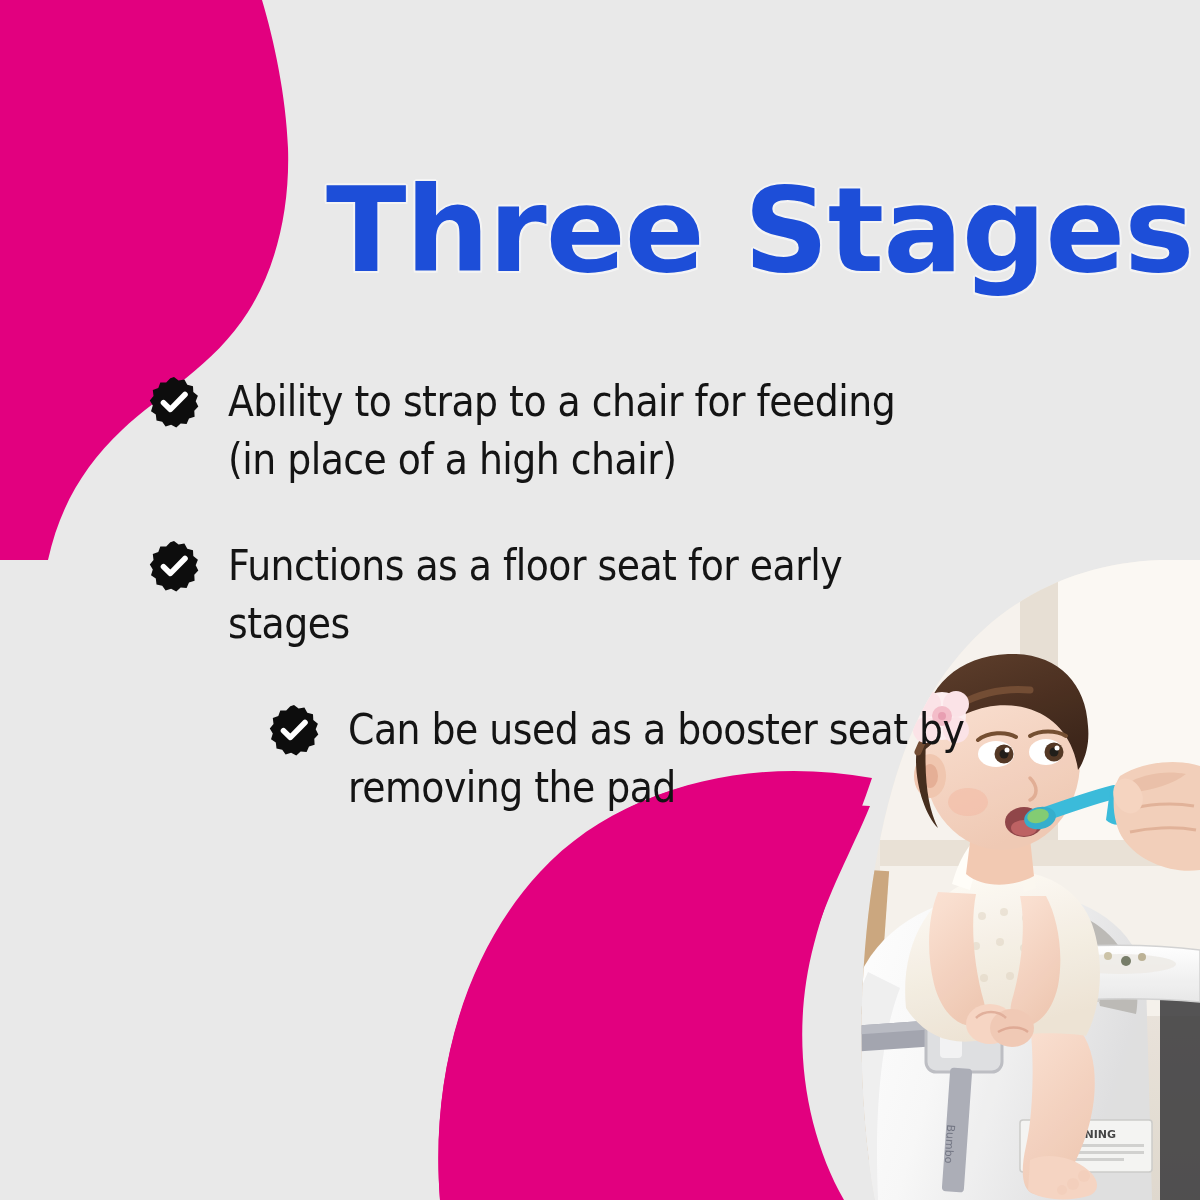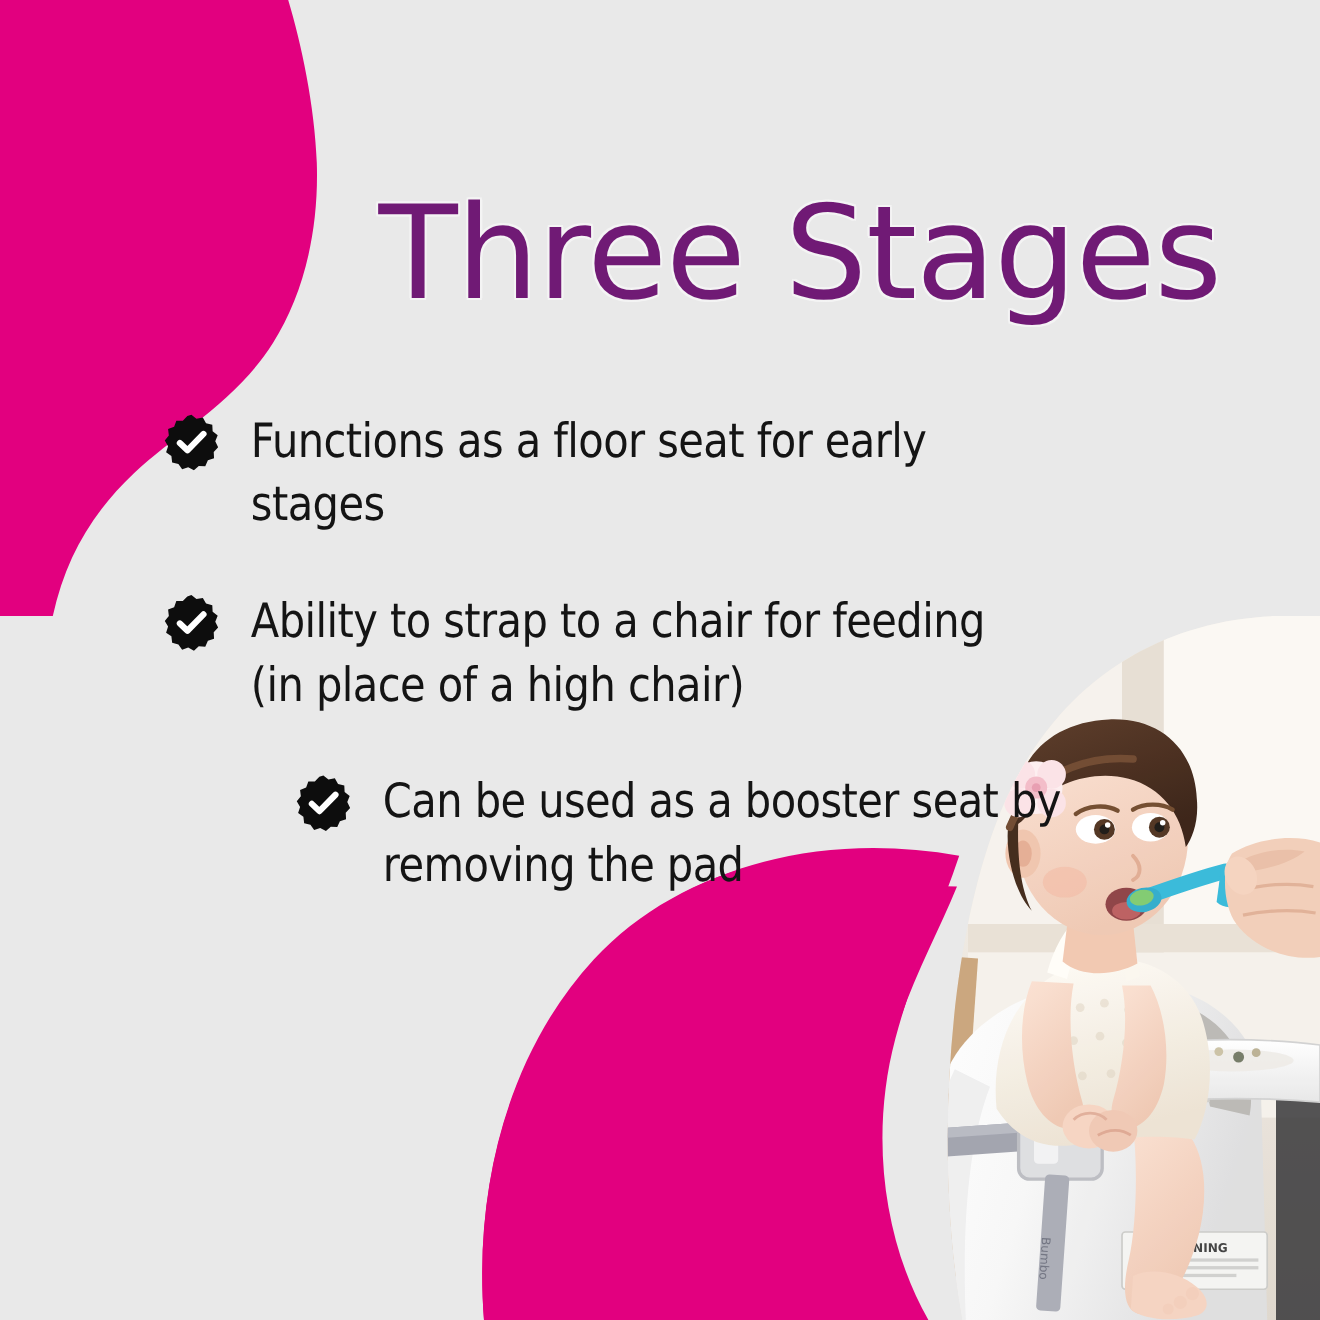--- a/index.html
+++ b/index.html
@@ -41,30 +41,30 @@
     position:absolute;
     inset:0;
     width:1200px;
     height:1200px;
     pointer-events:none;
   }
 
   
   .title {
     position:absolute;
-    left:344px;
+    left:326px;
     top:166px;
     width:800px;
     height:128px;
     font-family:"DejaVu Sans", sans-serif;
-    font-weight:400;
+    font-weight:700;
     font-size:118px;
     line-height:128px;
     letter-spacing:-1px;
-    color:#701a75;
+    color:#1d4ed8;
     white-space:nowrap;
     text-shadow:
        2px 0 0 #f4f4f4, -2px 0 0 #f4f4f4,
        0 2px 0 #f4f4f4, 0 -2px 0 #f4f4f4,
        1.5px 1.5px 0 #f4f4f4, -1.5px -1.5px 0 #f4f4f4,
        1.5px -1.5px 0 #f4f4f4, -1.5px 1.5px 0 #f4f4f4;
   }
 
   
   .bullets {
@@ -384,35 +384,35 @@
     <div class="bullet">
       <span class="badge">
         <svg viewBox="0 0 52 52">
           <path d="M26,1 L30.6,4.6 L36.4,3.6 L39.3,8.7 L45,10.2 L45.3,16.1 L49.9,19.7 L47.7,25.2
                    L50.3,30.5 L46.3,34.8 L46.6,40.7 L41,42.5 L38.6,47.9 L32.7,47.6 L28.3,51.5
                    L23.1,48.7 L17.6,50.6 L14.2,45.8 L8.5,44.4 L7.8,38.5 L3,35.2 L4.8,29.6
                    L1.8,24.5 L5.5,19.9 L4.8,14.1 L10.3,12 L12.3,6.4 L18.2,6.4 L22.3,2.2 Z" fill="#0d0d0d"></path>
           <path d="M15.5,26.8 L22.4,33.4 L37,18.5" stroke="#ffffff" stroke-width="5.6" fill="none" stroke-linecap="round" stroke-linejoin="round"></path>
         </svg>
       </span>
-      <span class="bullet-text">Functions as a floor seat for early stages</span>
+      <span class="bullet-text">Ability to strap to a chair for feeding
+(in place of a high chair)</span>
     </div>
 
     <div class="bullet">
       <span class="badge">
         <svg viewBox="0 0 52 52">
           <path d="M26,1 L30.6,4.6 L36.4,3.6 L39.3,8.7 L45,10.2 L45.3,16.1 L49.9,19.7 L47.7,25.2
                    L50.3,30.5 L46.3,34.8 L46.6,40.7 L41,42.5 L38.6,47.9 L32.7,47.6 L28.3,51.5
                    L23.1,48.7 L17.6,50.6 L14.2,45.8 L8.5,44.4 L7.8,38.5 L3,35.2 L4.8,29.6
                    L1.8,24.5 L5.5,19.9 L4.8,14.1 L10.3,12 L12.3,6.4 L18.2,6.4 L22.3,2.2 Z" fill="#0d0d0d"></path>
           <path d="M15.5,26.8 L22.4,33.4 L37,18.5" stroke="#ffffff" stroke-width="5.6" fill="none" stroke-linecap="round" stroke-linejoin="round"></path>
         </svg>
       </span>
-      <span class="bullet-text">Ability to strap to a chair for feeding
-(in place of a high chair)</span>
+      <span class="bullet-text">Functions as a floor seat for early stages</span>
     </div>
 
     <div class="bullet">
       <span class="badge">
         <svg viewBox="0 0 52 52">
           <path d="M26,1 L30.6,4.6 L36.4,3.6 L39.3,8.7 L45,10.2 L45.3,16.1 L49.9,19.7 L47.7,25.2
                    L50.3,30.5 L46.3,34.8 L46.6,40.7 L41,42.5 L38.6,47.9 L32.7,47.6 L28.3,51.5
                    L23.1,48.7 L17.6,50.6 L14.2,45.8 L8.5,44.4 L7.8,38.5 L3,35.2 L4.8,29.6
                    L1.8,24.5 L5.5,19.9 L4.8,14.1 L10.3,12 L12.3,6.4 L18.2,6.4 L22.3,2.2 Z" fill="#0d0d0d"></path>
           <path d="M15.5,26.8 L22.4,33.4 L37,18.5" stroke="#ffffff" stroke-width="5.6" fill="none" stroke-linecap="round" stroke-linejoin="round"></path>

